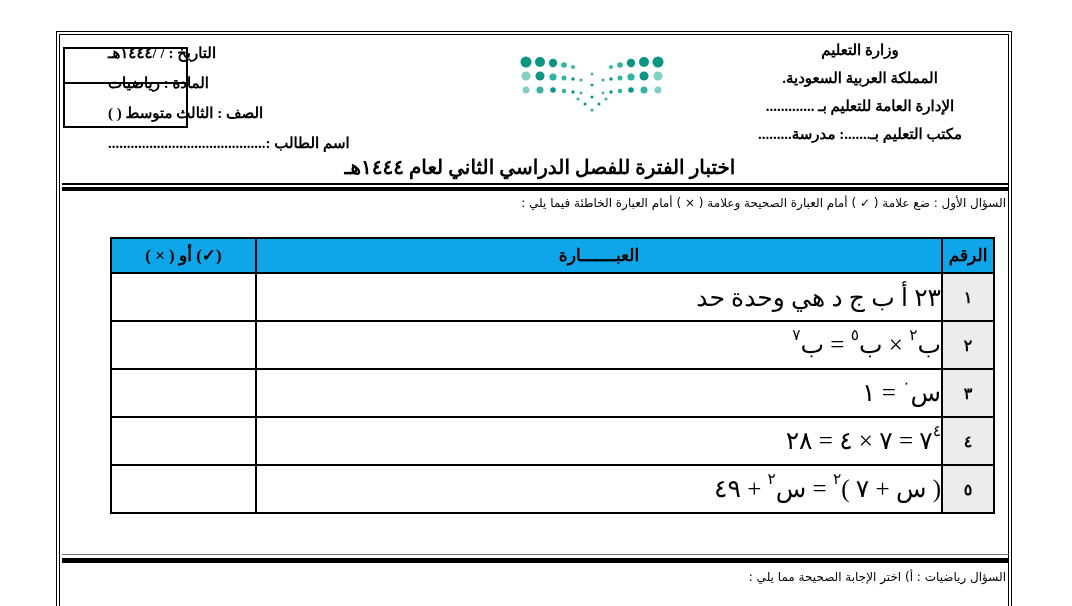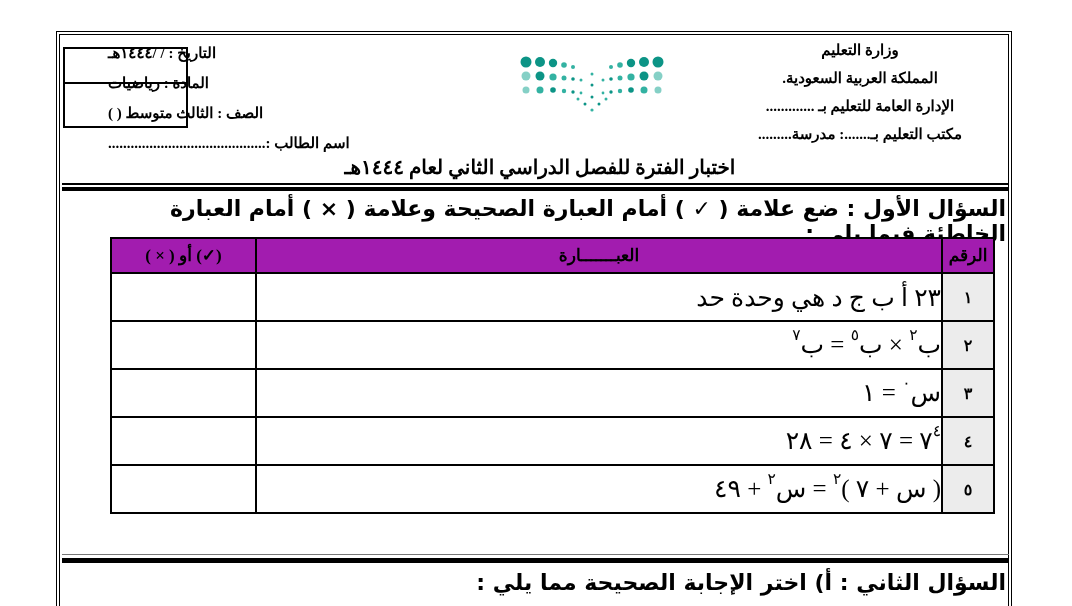--- a/index.html
+++ b/index.html
@@ -19,29 +19,29 @@
              font-weight:bold;font-size:15px;line-height:30px;font-family:"Liberation Serif",serif;}
   .logo-wrap{position:absolute;left:512px;top:50px;width:160px;height:70px;}
   .exam-title{position:absolute;left:300px;top:155px;width:480px;text-align:center;direction:rtl;
               font-weight:bold;font-size:20px;}
   
   .sep-thin1{position:absolute;left:62px;top:183px;width:947px;border-top:2px solid #000;}
   .sep-thick1{position:absolute;left:62px;top:187px;width:947px;height:4px;background:#000;}
   .sep-thin2{position:absolute;left:62px;top:554px;width:947px;border-top:1px solid #777;}
   .sep-thick2{position:absolute;left:62px;top:558px;width:947px;height:5px;background:#000;}
   
-  .q-heading{position:absolute;direction:rtl;text-align:right;font-weight:700;font-size:22px;
+  .q-heading{position:absolute;direction:rtl;text-align:right;font-weight:400;font-size:12px;
              font-family:"DejaVu Sans","Liberation Sans",sans-serif;letter-spacing:0px;}
   .q1{left:100px;top:196px;width:906px;}
   .q2{left:100px;top:570px;width:906px;}
   
   table.tf{position:absolute;left:110px;top:237px;width:883px;border-collapse:collapse;direction:rtl;
            table-layout:fixed;}
   table.tf th,table.tf td{border:2px solid #000;padding:0;box-sizing:border-box;}
-  table.tf th{background:#a21caf;font-weight:bold;font-size:17px;height:35px;}
+  table.tf th{background:#0ea5e9;font-weight:bold;font-size:17px;height:35px;}
   col.c-num{width:52px;} col.c-st{width:686px;} col.c-ans{width:145px;}
   td.num{background:#ececec;text-align:center;font-weight:bold;font-size:16px;}
   td.statement{direction:rtl;text-align:right;padding-right:10px;font-size:25px;height:48px;
                vertical-align:middle;font-family:"Liberation Serif",serif;}
   td.statement sup{font-size:0.62em;vertical-align:super;position:relative;top:-4px;}
   td.answer{background:#fff;}
 </style>
 </head>
 <body>
 
@@ -169,15 +169,15 @@
           <td class="num">٥</td>
           <td class="statement">( س + ٧ )<sup>٢</sup> = س<sup>٢</sup> + ٤٩</td>
           <td class="answer"></td>
         </tr>
       </tbody>
   </table>
 
   <div class="sep-thin2"></div>
   <div class="sep-thick2"></div>
 
-  <div class="q-heading q2">السؤال الثاني : أ) اختر الإجابة الصحيحة مما يلي :</div>
+  <div class="q-heading q2">السؤال رياضيات : أ) اختر الإجابة الصحيحة مما يلي :</div>
 
 </div>
 
 </body></html>

